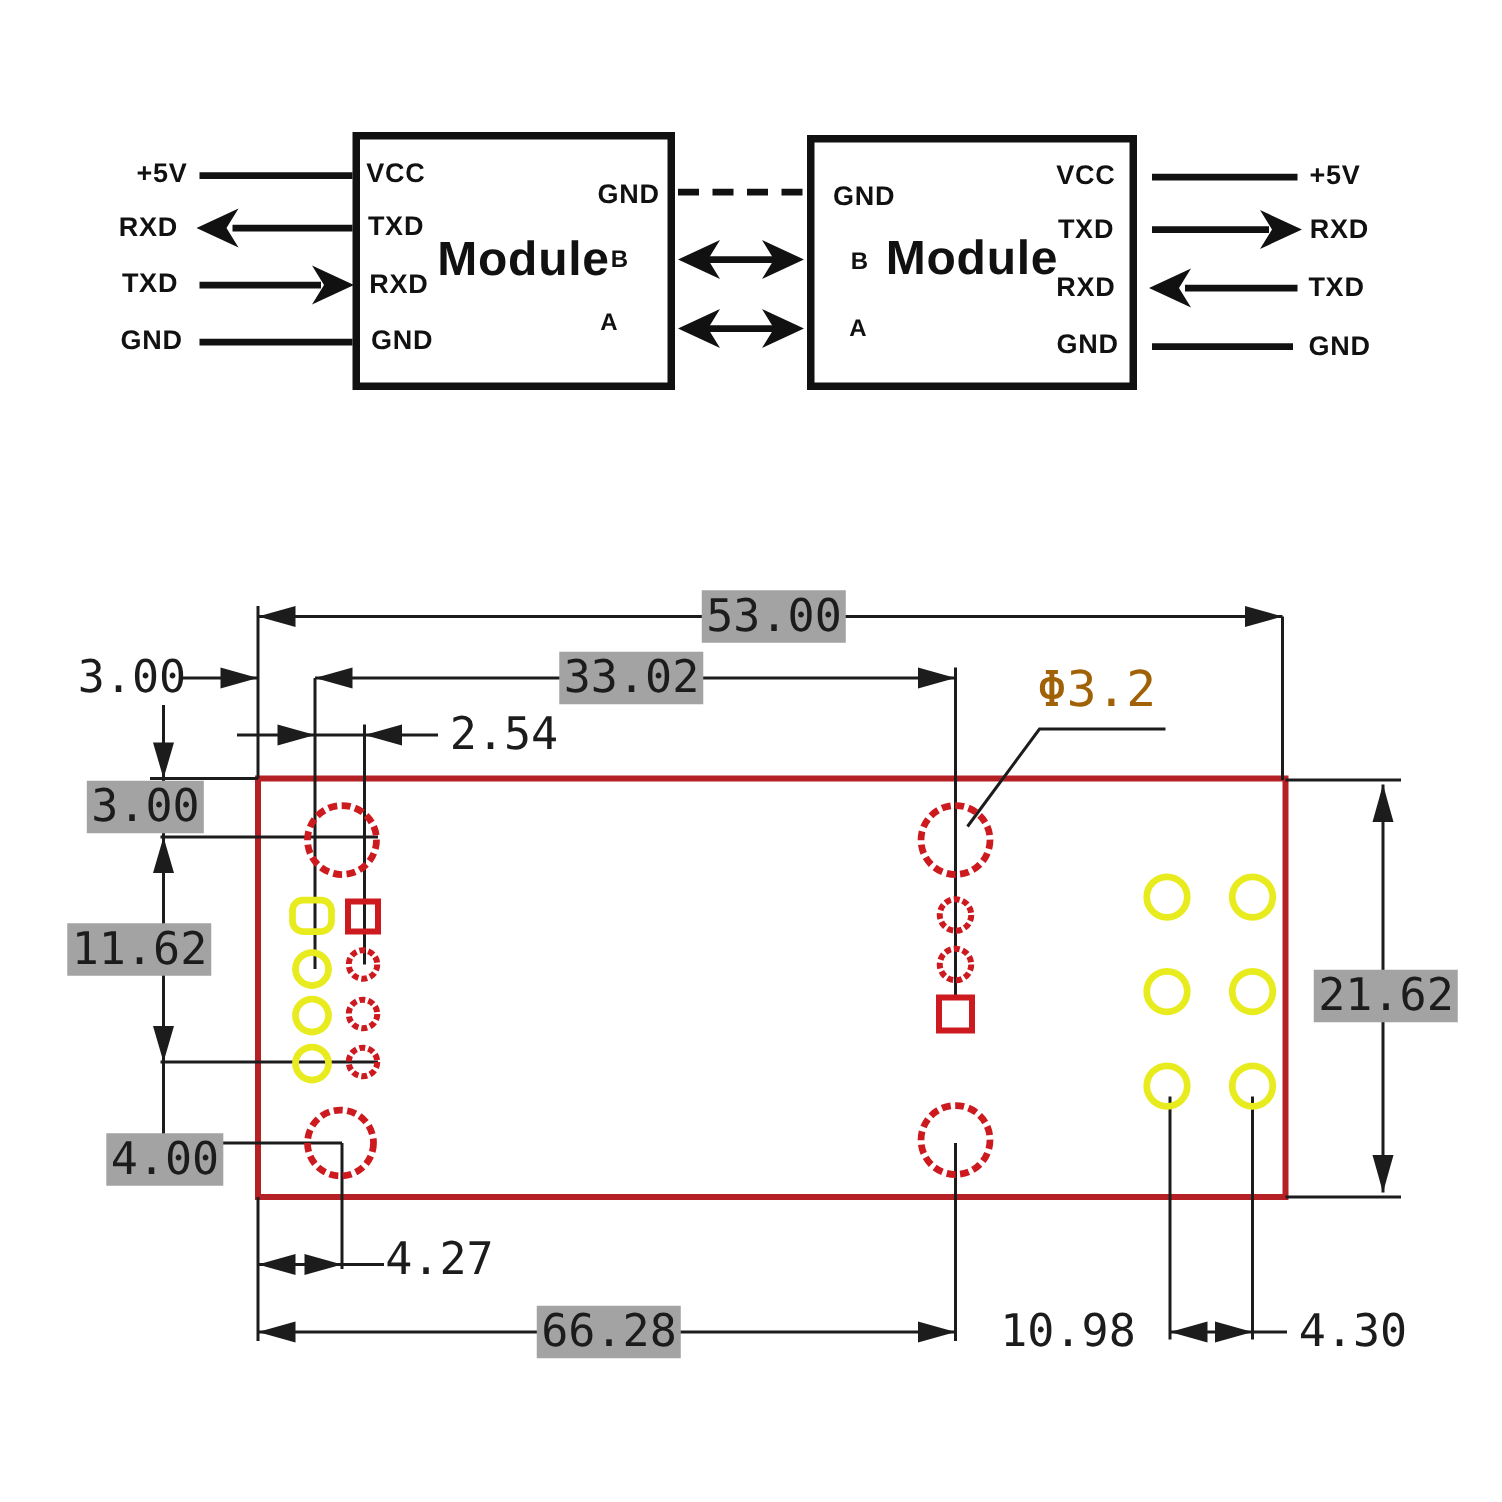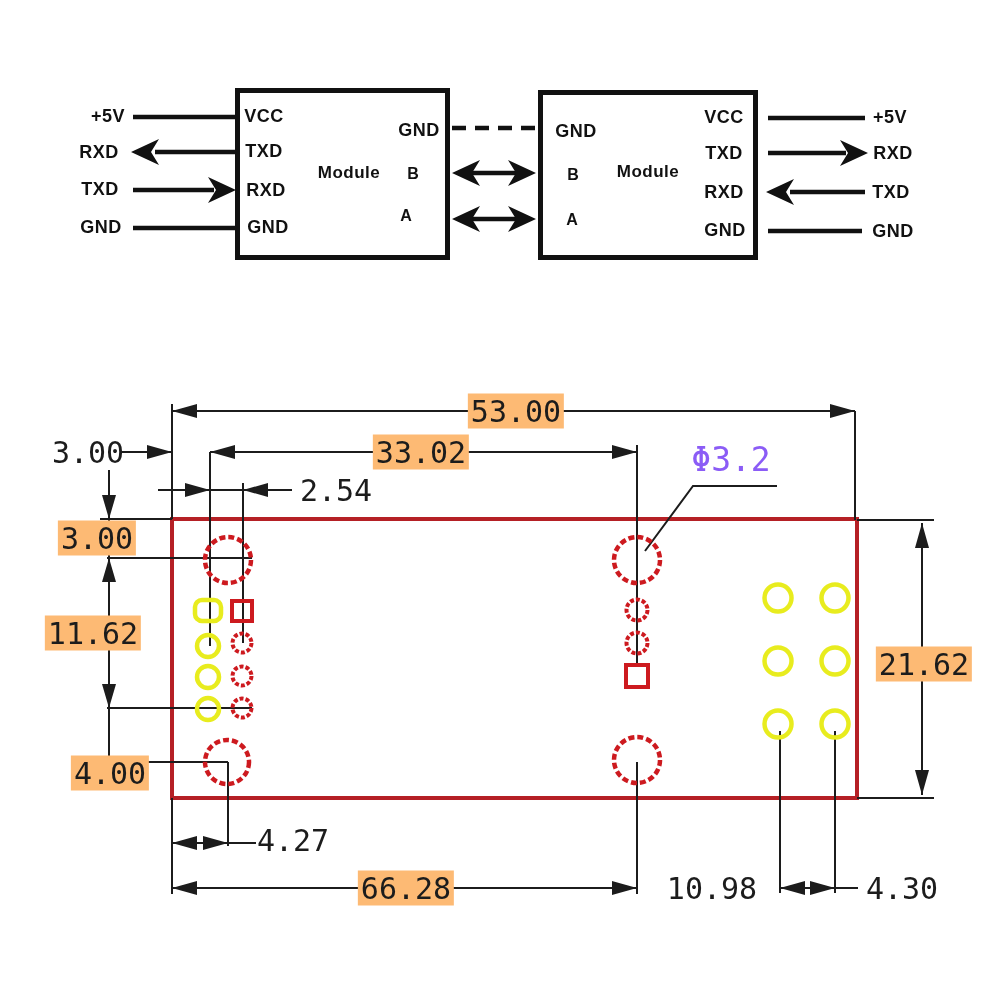--- a/index.html
+++ b/index.html
@@ -1,25 +1,25 @@
 <!DOCTYPE html>
 <html><head>
 <meta charset="utf-8">
 <style>
   html,body{margin:0;padding:0;background:#ffffff;}
   #stage{position:relative;width:1001px;height:1001px;background:#fff;overflow:hidden;
          font-family:"Liberation Sans",sans-serif;}
   #draw{position:absolute;left:0;top:0;}
   .lbl{position:absolute;transform:translate(-50%,-50%);white-space:nowrap;color:#111;}
   .ext,.pin{font-weight:bold;font-size:18px;letter-spacing:0.5px;}
-  .modname{font-weight:bold;font-size:17px;letter-spacing:0.5px;}
+  .modname{font-weight:bold;font-size:32px;letter-spacing:0.5px;}
   .ba{font-weight:bold;font-size:16px;}
   .dim{font-family:"DejaVu Sans Mono",monospace;font-size:30px;color:#1c1c1c;}
-  .dim.bg{background:#fdba74;padding:0 3px;}
-  .dia{font-family:"DejaVu Sans Mono",monospace;font-size:33px;color:#8b5cf6;}
+  .dim.bg{background:#a3a3a3;padding:0 3px;}
+  .dia{font-family:"DejaVu Sans Mono",monospace;font-size:33px;color:#a16207;}
   .modbox{position:absolute;border:5px solid #111;box-sizing:border-box;background:transparent;}
 </style>
 </head>
 <body>
 
 <div id="stage">
 
   <svg id="draw" width="1001" height="1001" viewBox="0 0 1001 1001">
 
     <g fill="none" stroke-width="4.5" stroke="#111111">

